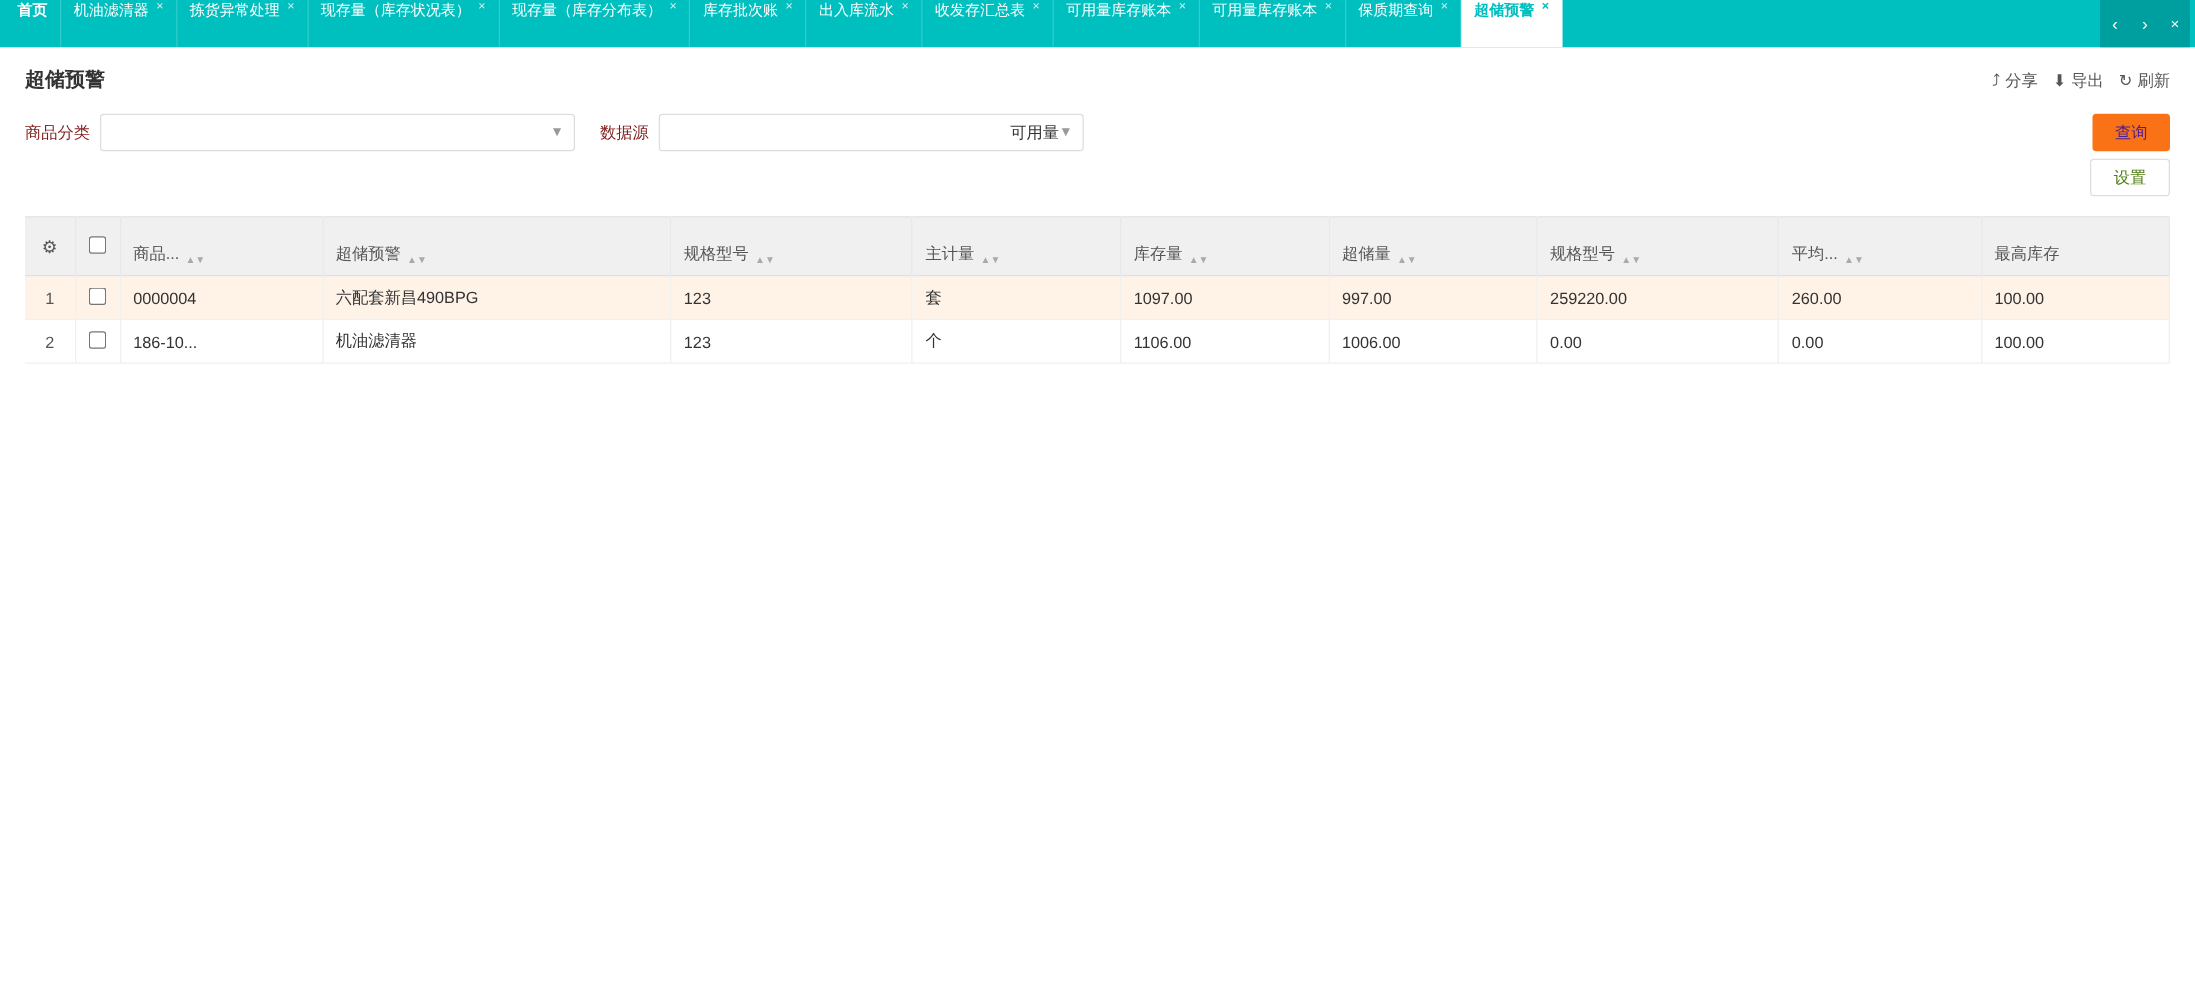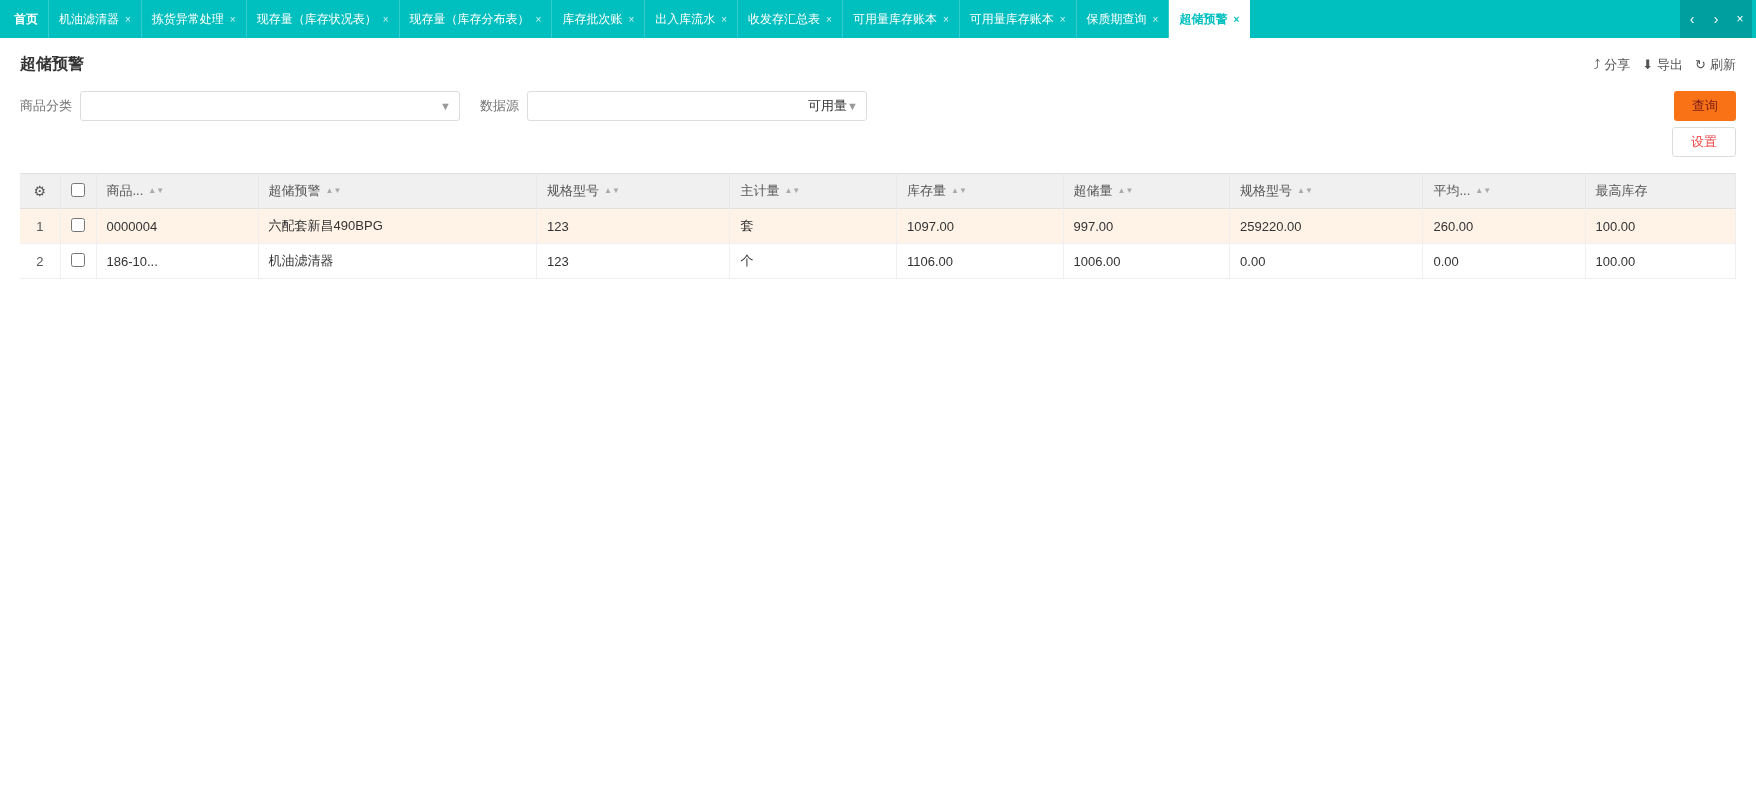--- a/index.html
+++ b/index.html
@@ -11,21 +11,21 @@
       align-items: center;
       background: #00bfbf;
       height: 38px;
       padding: 0 4px;
       overflow: hidden;
       gap: 0;
       flex-wrap: nowrap;
     }
     .nav-tab {
       display: flex;
-      align-items: center;
+      align-items: flex-start;
       height: 38px;
       padding: 0 10px;
       color: #fff;
       font-size: 12px;
       white-space: nowrap;
       cursor: pointer;
       gap: 4px;
       border-right: 1px solid rgba(255,255,255,0.2);
     }
     .nav-tab.home { font-weight: bold; }
@@ -91,21 +91,21 @@
       cursor: pointer;
       text-decoration: none;
     }
     .action-icon { font-size: 13px; }
     .filter-item {
       display: flex;
       align-items: center;
       gap: 8px;
     }
     .filter-label {
-      color: #737373;
+      color: #7f1d1d;
       font-size: 13px;
       white-space: nowrap;
     }
     .filter-select {
       width: 380px;
       height: 30px;
       border: 1px solid #ddd;
       border-radius: 3px;
       padding: 0 8px;
       font-size: 13px;
@@ -129,32 +129,32 @@
       color: #333;
       background: #fff;
       display: flex;
       align-items: center;
       justify-content: flex-end;
       cursor: pointer;
     }
 
     .btn-query {
       background: #f97316;
-      color: #7f1d1d;
+      color: #4c1d95;
       border: none;
       border-radius: 3px;
       padding: 6px 18px;
       font-size: 13px;
       cursor: pointer;
       white-space: nowrap;
     }
 
     .btn-settings {
       background: #fff;
-      color: #ef4444;
+      color: #4d7c0f;
       border: 1px solid #ddd;
       border-radius: 3px;
       padding: 5px 18px;
       font-size: 13px;
       cursor: pointer;
       white-space: nowrap;
       text-align: center;
     }
 
     
@@ -204,22 +204,23 @@
       flex-direction: column;
       font-size: 8px;
       line-height: 1;
       color: #aaa;
       margin-left: 2px;
       vertical-align: middle;
     }
 
     .th-content {
       display: flex;
-      align-items: center;
+      align-items: flex-end;
       gap: 3px;
+      margin-top: 12px;
     }
 
     input[type="checkbox"] {
       width: 14px;
       height: 14px;
       cursor: pointer;
       accent-color: #00bfbf;
     }
 
     .gear-icon { cursor: pointer; color: #555; font-size: 14px; }

